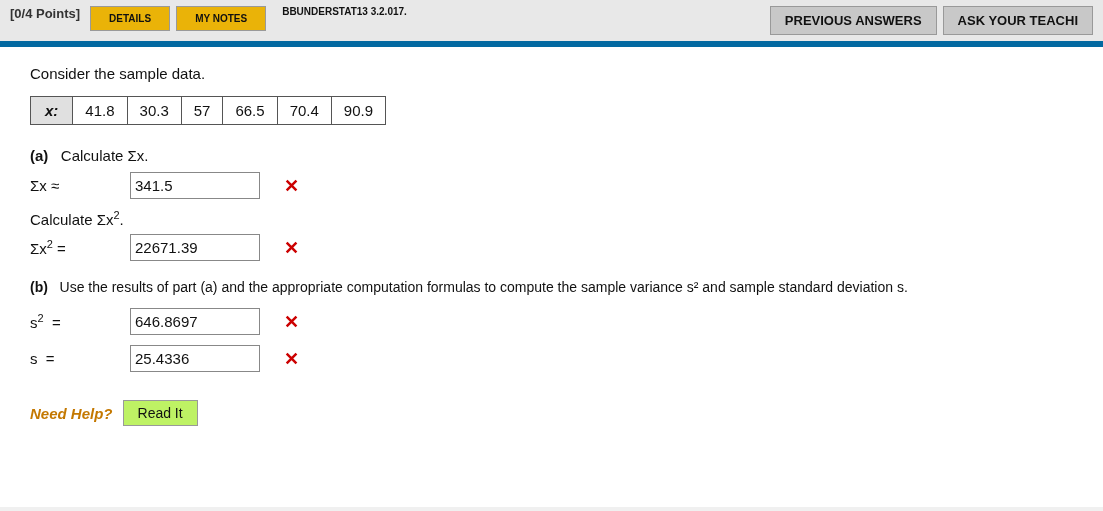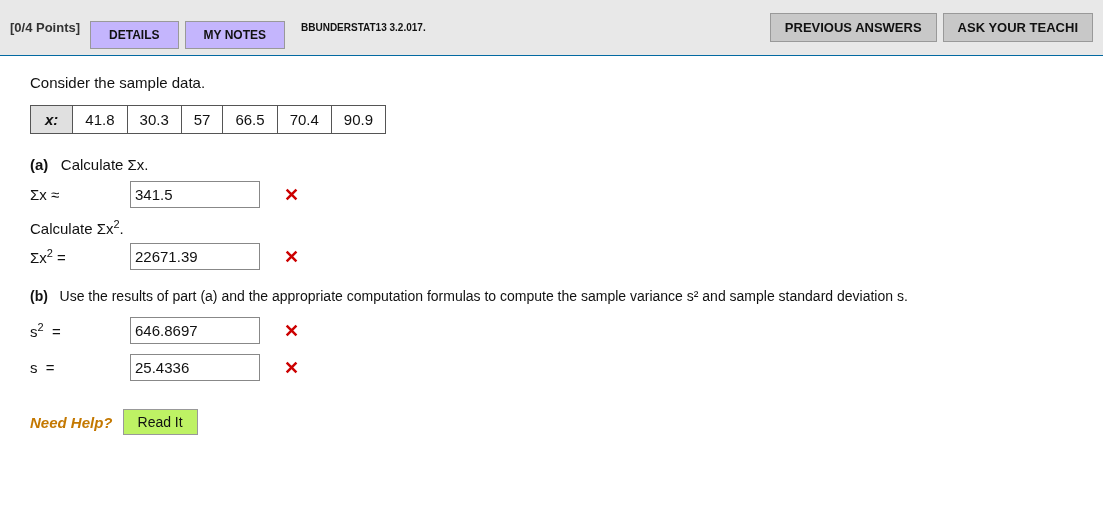--- a/index.html
+++ b/index.html
@@ -5,43 +5,42 @@
     * { box-sizing: border-box; margin: 0; padding: 0; }
     body {
       font-family: Arial, sans-serif;
       background: #f0f0f0;
       font-size: 15px;
       color: #111;
     }
 
     .top-bar {
       display: flex;
-      align-items: center;
+      align-items: flex-start;
       background: #e8e8e8;
-      border-bottom: 1px solid #0369a1;
+      border-bottom: 6px solid #0369a1;
       padding: 6px 10px;
       gap: 6px;
     }
 
     .points-label {
       font-weight: bold;
       font-size: 13px;
       color: #333;
       margin-right: 4px;
     }
 
     .tab-btn {
       padding: 6px 18px;
-      font-size: 12px;
-      font-weight: bold;
-      background: #c4b5fd;
+      font-size: 10px;
+      font-weight: bold;
+      background: #eab308;
       border: 1px solid #999;
       cursor: pointer;
       color: #111;
-      margin-top: 15px;
     }
 
     .course-label {
       margin-left: 10px;
       font-weight: bold;
       font-size: 10px;
       color: #111;
     }
 
     .right-buttons {

